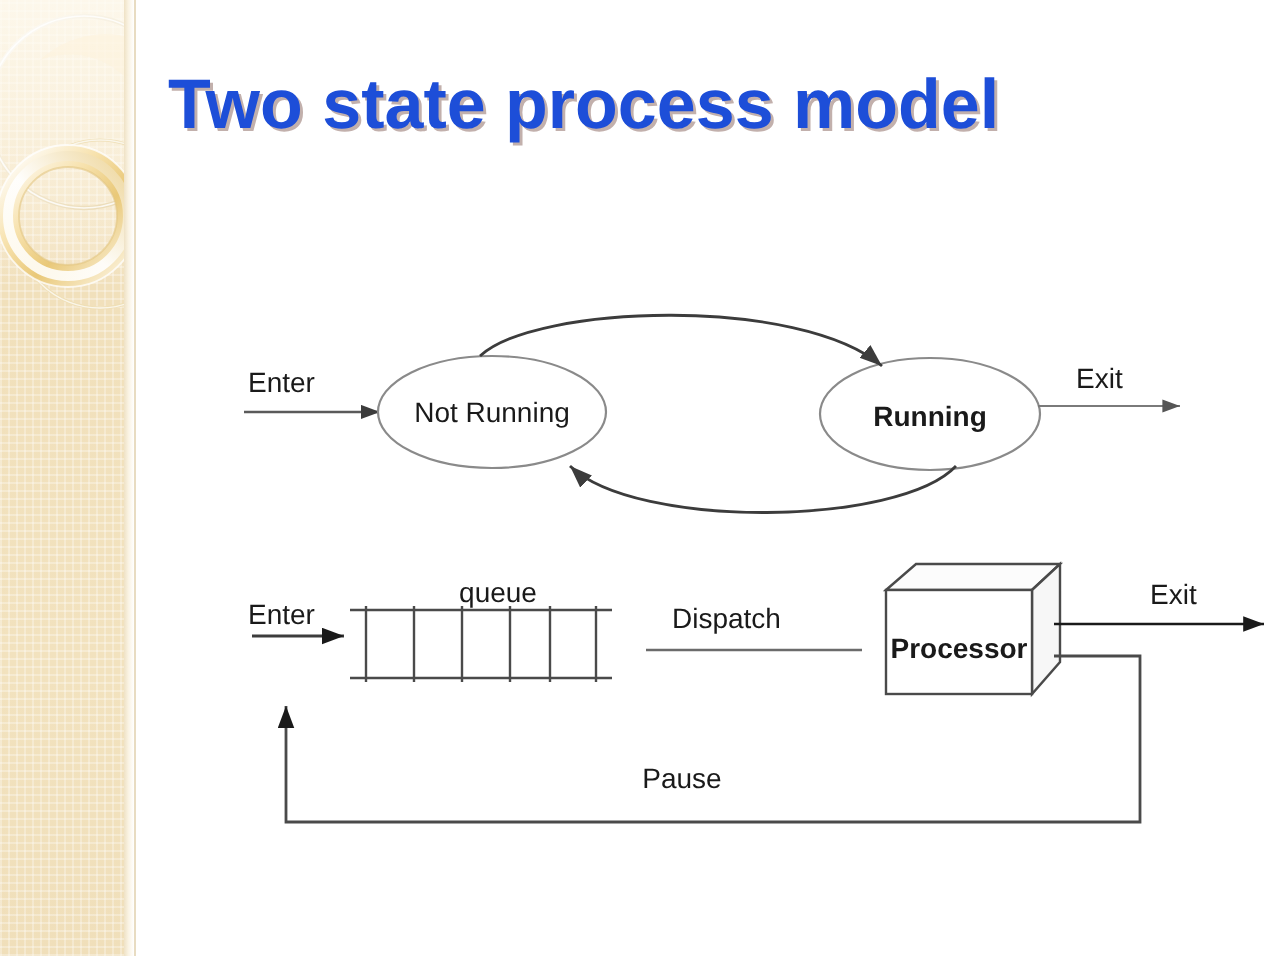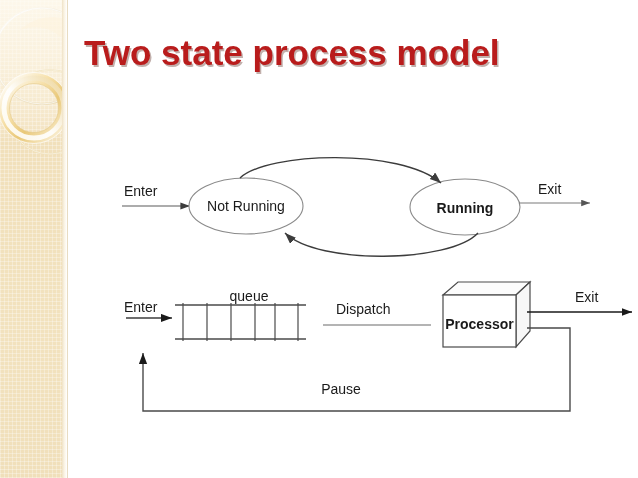--- a/index.html
+++ b/index.html
@@ -66,21 +66,21 @@
   }
 
   
   #title {
     position: absolute;
     left: 84px;
     top: 34px;
     width: 520px;
     font-size: 35px;
     font-weight: bold;
-    color: #b91c1c;
+    color: #1d4ed8;
     letter-spacing: 0px;
     text-shadow: 1.5px 1.5px 0px rgba(120,80,70,0.45);
     line-height: 1.1;
     white-space: nowrap;
   }
 
   
   #diagram {
     position: absolute;
     left: 0; top: 0;

